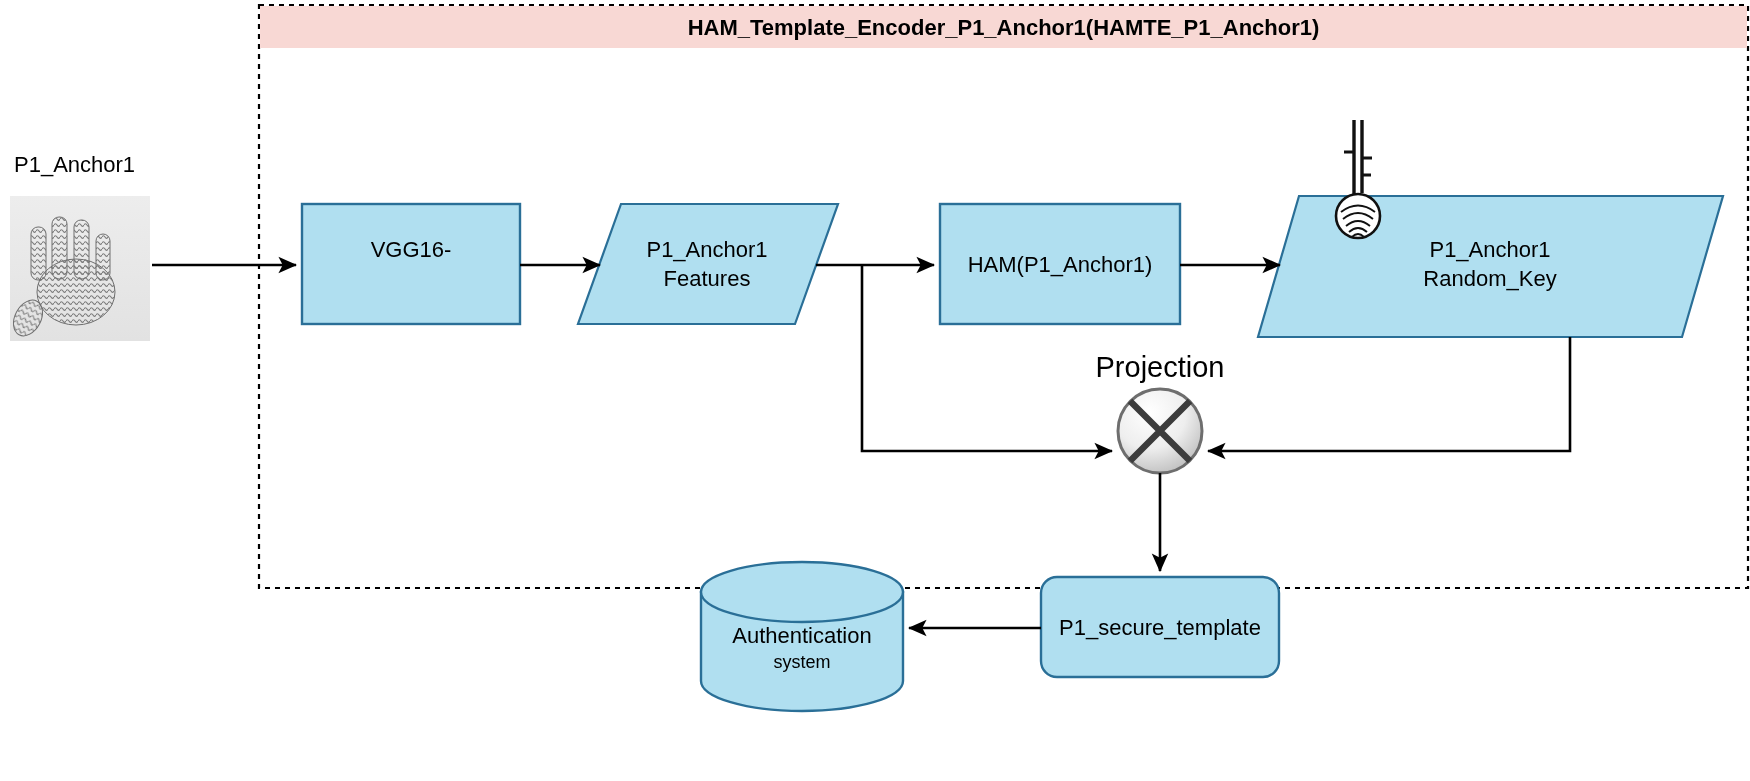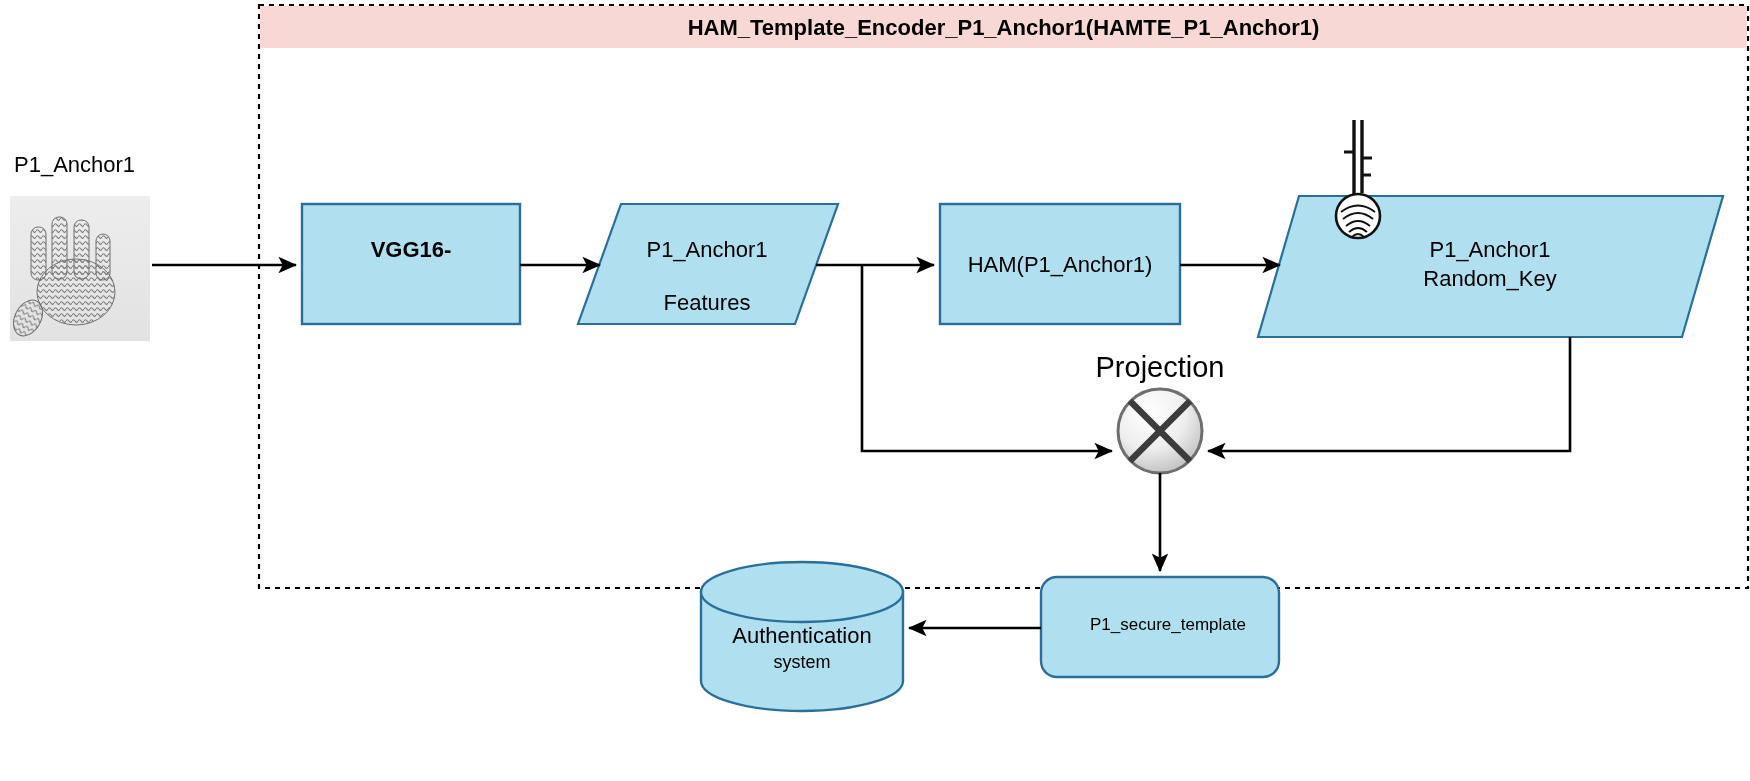--- a/index.html
+++ b/index.html
@@ -98,30 +98,30 @@
       <line x1="1160" y1="473" x2="1160" y2="571" marker-end="url(#arrow)"></line>
 
       <line x1="1041" y1="628" x2="909" y2="628" marker-end="url(#arrow)"></line>
     </g>
   </svg>
 
   <div class="lbl ctr" style="left:260px;top:15px;width:1487px;font-size:22px;font-weight:bold;">HAM_Template_Encoder_P1_Anchor1(HAMTE_P1_Anchor1)</div>
 
   <div class="lbl" style="left:14px;top:152px;font-size:22px;">P1_Anchor1</div>
 
-  <div class="lbl ctr" style="left:302px;top:237px;width:218px;font-size:22px;font-weight:bold;">VGG16-</div>
+  <div class="lbl ctr" style="left:302px;top:237px;width:218px;font-size:22px;">VGG16-</div>
 
   <div class="lbl ctr" style="left:599px;top:237px;width:216px;font-size:22px;">P1_Anchor1</div>
-  <div class="lbl ctr" style="left:599px;top:266px;width:216px;font-size:22px;margin-top:24px;">Features</div>
+  <div class="lbl ctr" style="left:599px;top:266px;width:216px;font-size:22px;">Features</div>
 
   <div class="lbl ctr" style="left:940px;top:252px;width:240px;font-size:22px;">HAM(P1_Anchor1)</div>
 
   <div class="lbl ctr" style="left:1280px;top:237px;width:420px;font-size:22px;">P1_Anchor1</div>
   <div class="lbl ctr" style="left:1280px;top:266px;width:420px;font-size:22px;">Random_Key</div>
 
   <div class="lbl ctr" style="left:1060px;top:350px;width:200px;font-size:29px;">Projection</div>
 
-  <div class="lbl ctr" style="left:1041px;top:615px;width:238px;font-size:17px;margin-left:8px;">P1_secure_template</div>
+  <div class="lbl ctr" style="left:1041px;top:615px;width:238px;font-size:22px;">P1_secure_template</div>
 
   <div class="lbl ctr" style="left:701px;top:623px;width:202px;font-size:22px;">Authentication</div>
   <div class="lbl ctr" style="left:701px;top:652px;width:202px;font-size:18px;">system</div>
 
 </div>
 
 </body></html>

